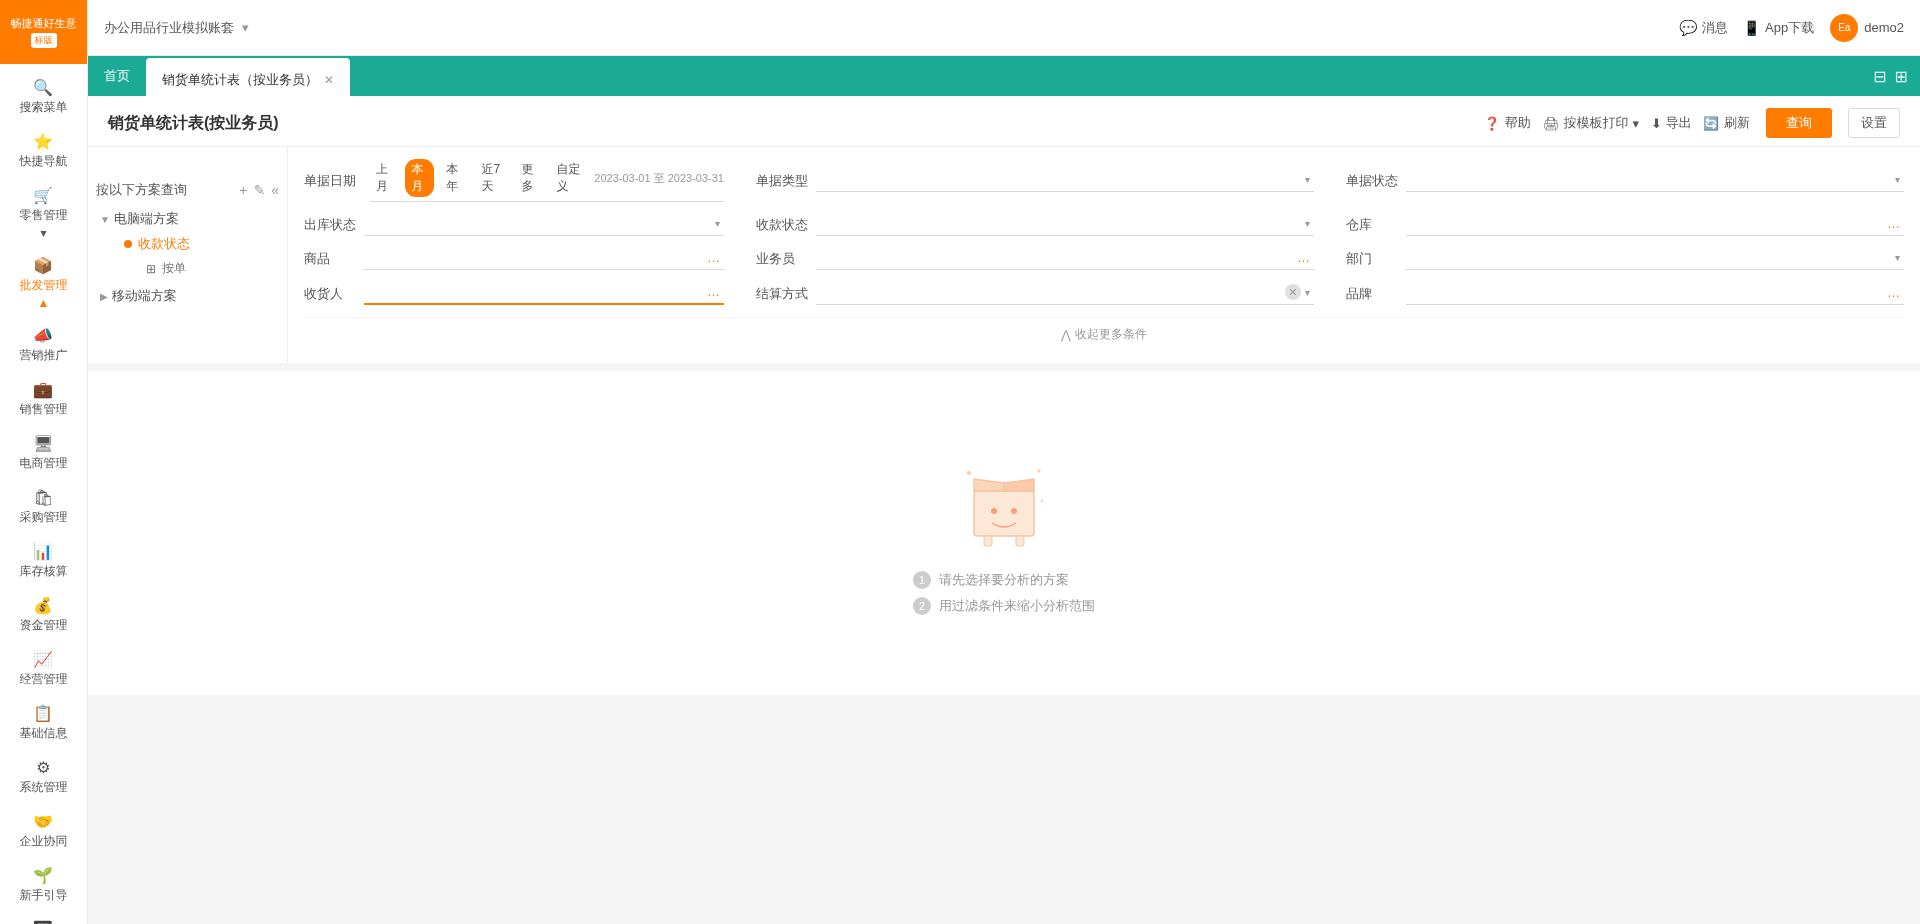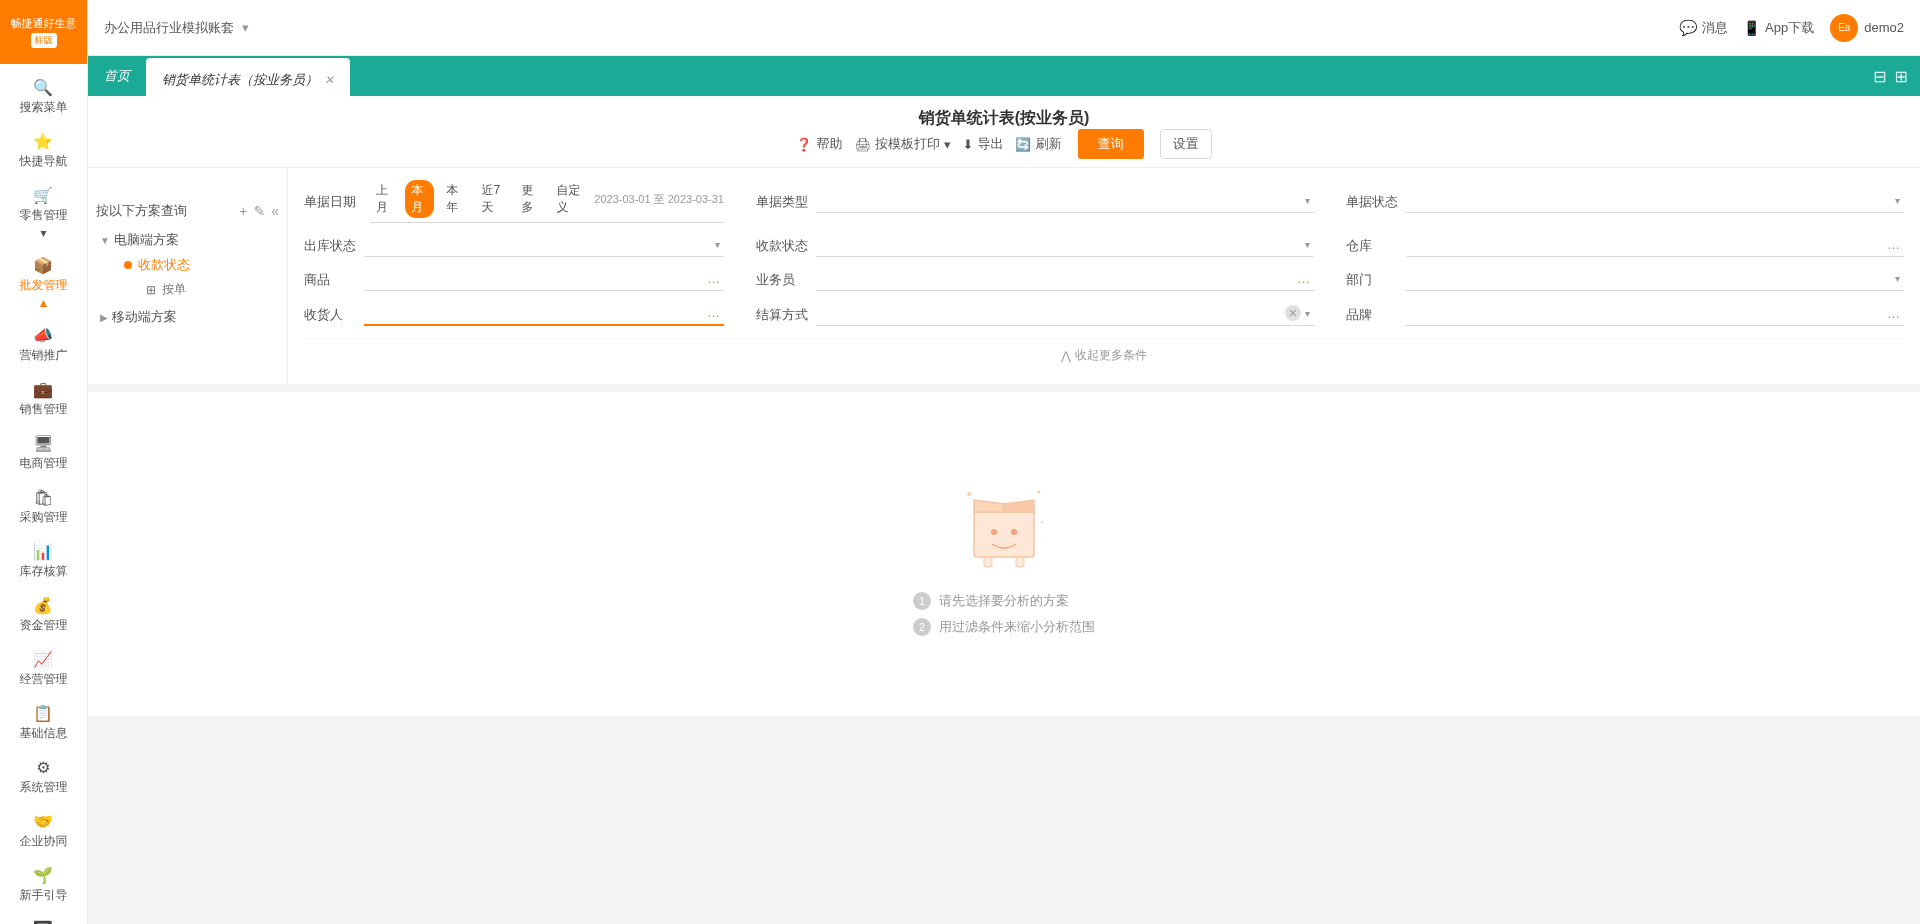--- a/index.html
+++ b/index.html
@@ -20,32 +20,32 @@
 
     
     .top-header { height: 56px; background: #fff; border-bottom: 1px solid #e8e8e8; display: flex; align-items: center; justify-content: space-between; padding: 0 16px; flex-shrink: 0; }
     .top-header-left { display: flex; align-items: center; gap: 8px; color: #555; font-size: 13px; }
     .top-header-right { display: flex; align-items: center; gap: 16px; color: #555; font-size: 13px; }
     .header-btn { display: flex; align-items: center; gap: 4px; cursor: pointer; }
     .user-avatar { width: 28px; height: 28px; border-radius: 50%; background: #ff7c00; display: flex; align-items: center; justify-content: center; color: #fff; font-size: 11px; }
 
     
     .tab-bar { height: 40px; background: #1aaa96; display: flex; align-items: center; padding: 0 0; flex-shrink: 0; }
-    .tab-item { display: flex; align-items: center; gap: 6px; padding: 4px 16px; height: 100%; cursor: pointer; color: rgba(255,255,255,0.85); font-size: 13px; font-style: italic; }
+    .tab-item { display: flex; align-items: center; gap: 6px; padding: 4px 16px; height: 100%; cursor: pointer; color: rgba(255,255,255,0.85); font-size: 13px; }
     .tab-item.home { color: #fff; }
     .tab-item.active { background: #fff; color: #333; border-radius: 4px 4px 0 0; margin-top: 4px; padding-bottom: 0; }
     .tab-close { font-size: 12px; color: #999; cursor: pointer; }
     .tab-actions { margin-left: auto; display: flex; align-items: center; gap: 8px; padding-right: 12px; }
     .tab-action-btn { color: rgba(255,255,255,0.85); cursor: pointer; font-size: 16px; }
 
     
     .content-area { flex: 1; overflow-y: auto; background: #f5f5f5; padding: 0; }
 
     
-    .page-header { background: #fff; padding: 12px 20px 8px; display: flex; align-items: center; justify-content: space-between; border-bottom: 1px solid #f0f0f0; flex-direction: column; }
+    .page-header { background: #fff; padding: 12px 20px 8px; display: flex; align-items: center; justify-content: space-between; border-bottom: 1px solid #f0f0f0; }
     .page-title { font-size: 16px; font-weight: bold; color: #333; }
     .page-actions { display: flex; align-items: center; gap: 12px; font-size: 13px; color: #555; }
     .page-action-btn { display: flex; align-items: center; gap: 4px; cursor: pointer; }
     .query-btn { background: #ff7c00; color: #fff; border: none; padding: 6px 20px; border-radius: 3px; cursor: pointer; font-size: 13px; }
     .set-btn { background: #fff; color: #555; border: 1px solid #d9d9d9; padding: 5px 12px; border-radius: 3px; cursor: pointer; font-size: 13px; }
 
     
     .filter-panel { background: #fff; margin-bottom: 0; }
     .filter-layout { display: flex; }
 

